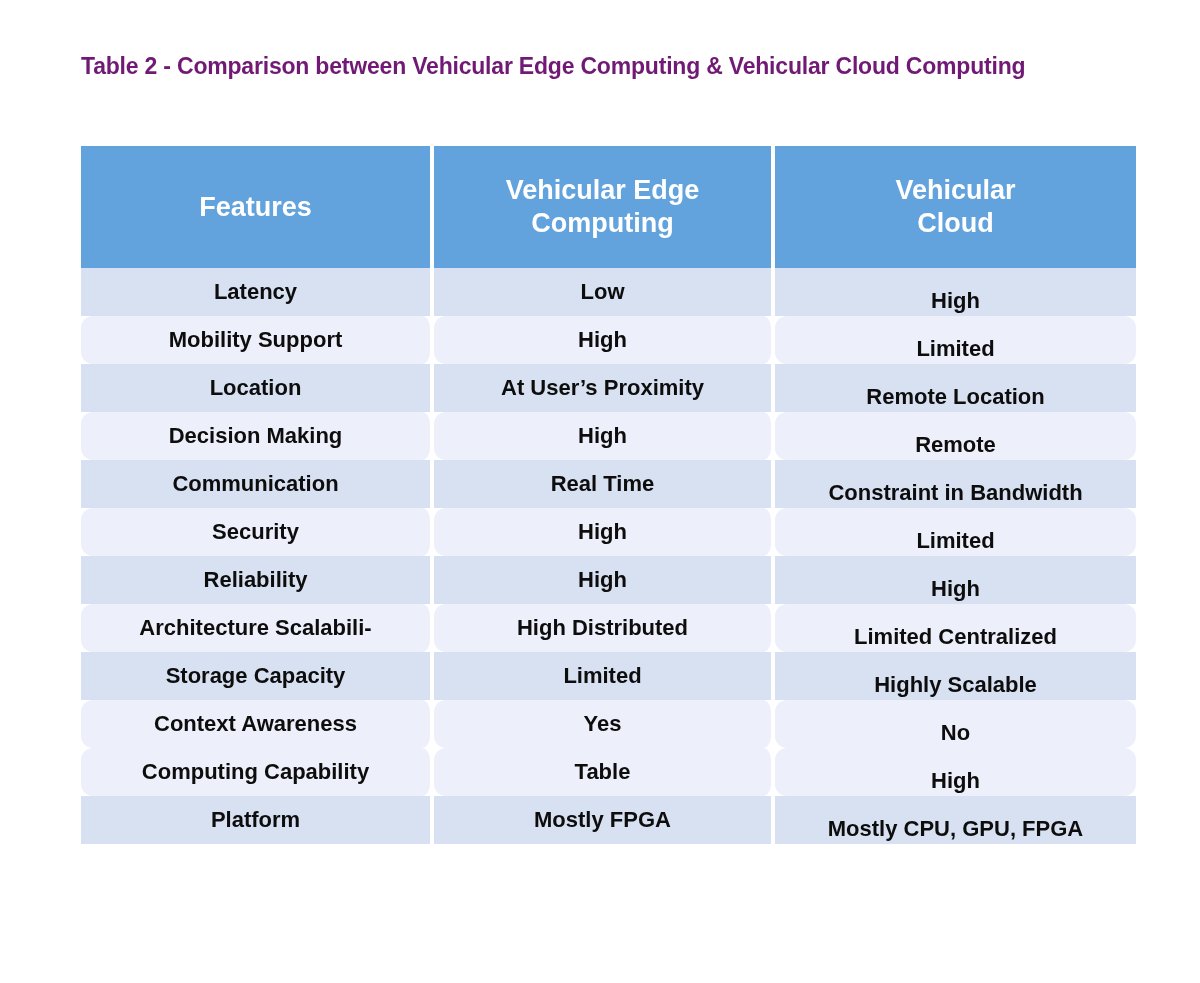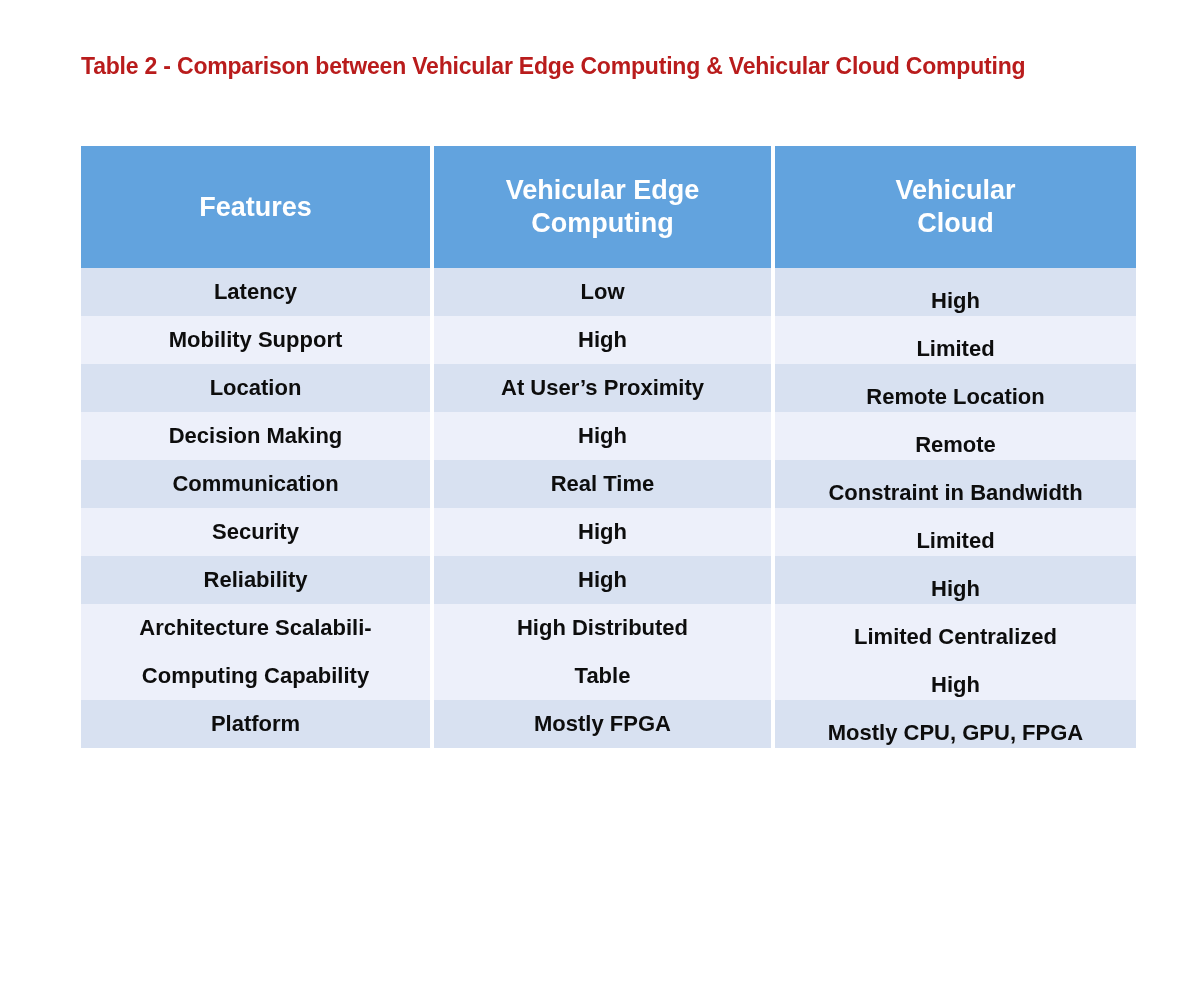--- a/index.html
+++ b/index.html
@@ -16,21 +16,21 @@
   }
 
   
   #table-caption {
     position: absolute;
     left: 81px;
     top: 53px;
     width: 1070px;
     font-size: 23px;
     font-weight: bold;
-    color: #b91c1c;
+    color: #701a75;
     letter-spacing: -0.2px;
     white-space: nowrap;
   }
 
   
   #comparison-table {
     position: absolute;
     left: 81px;
     top: 146px;
     width: 1055px;
@@ -76,21 +76,21 @@
   .body-cell.last { border-right: none; }
 
   
   .body-cell.shift-down {
     vertical-align: middle;
     padding-top: 18px;
   }
 
   
   tr.band-dark  .body-cell { background: #d8e1f1; }
-  tr.band-light .body-cell { background: #edf0fa; }
+  tr.band-light .body-cell { background: #edf0fa; border-radius: 12px; }
 </style>
 </head>
 <body>
 
 <div id="table-caption">Table 2 - Comparison between Vehicular Edge Computing &amp; Vehicular Cloud Computing</div>
 
 <table id="comparison-table">
   <colgroup>
     <col class="col-feature">
     <col class="col-edge">
@@ -145,20 +145,30 @@
       <tr class="band-dark">
         <td class="body-cell">Reliability</td>
         <td class="body-cell">High</td>
         <td class="body-cell last shift-down">High</td>
       </tr>
       <tr class="band-light">
         <td class="body-cell">Architecture Scalabili-</td>
         <td class="body-cell">High Distributed</td>
         <td class="body-cell last shift-down">Limited Centralized</td>
       </tr>
+      <tr class="band-dark">
+        <td class="body-cell">Storage Capacity</td>
+        <td class="body-cell">Limited</td>
+        <td class="body-cell last shift-down">Highly Scalable</td>
+      </tr>
+      <tr class="band-light">
+        <td class="body-cell">Context Awareness</td>
+        <td class="body-cell">Yes</td>
+        <td class="body-cell last shift-down">No</td>
+      </tr>
       <tr class="band-light">
         <td class="body-cell">Computing Capability</td>
         <td class="body-cell">Table</td>
         <td class="body-cell last shift-down">High</td>
       </tr>
       <tr class="band-dark">
         <td class="body-cell">Platform</td>
         <td class="body-cell">Mostly FPGA</td>
         <td class="body-cell last shift-down">Mostly CPU, GPU, FPGA</td>
       </tr>

